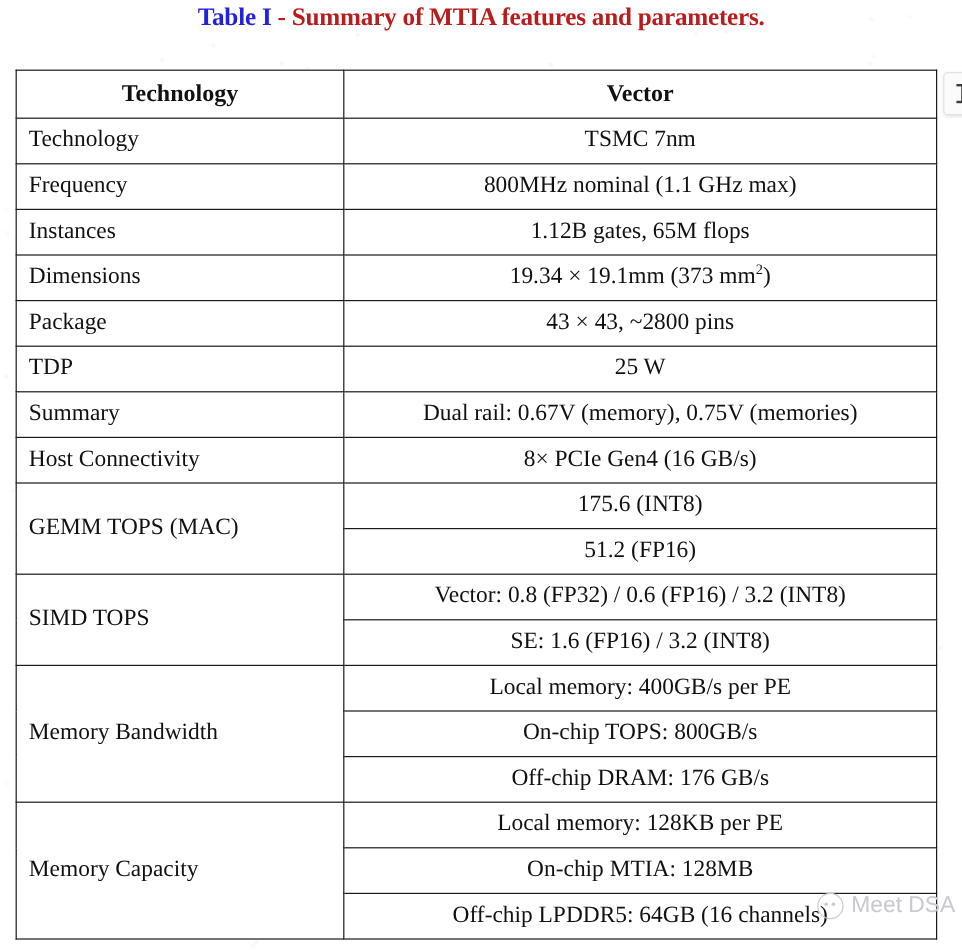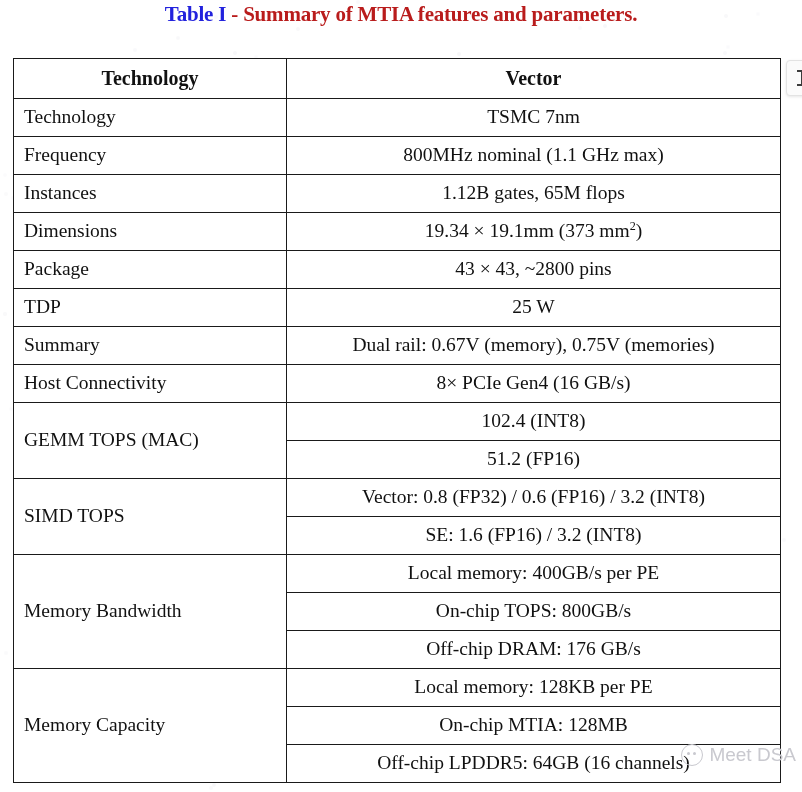--- a/index.html
+++ b/index.html
@@ -409,21 +409,21 @@
           <tr>
             <td class="param">Summary</td>
             <td class="value">Dual rail: 0.67V (memory), 0.75V (memories)</td>
           </tr>
           <tr>
             <td class="param">Host Connectivity</td>
             <td class="value">8× PCIe Gen4 (16 GB/s)</td>
           </tr>
           <tr>
             <td class="param param-merged" rowspan="2">GEMM TOPS (MAC)</td>
-            <td class="value">102.4 (INT8)</td>
+            <td class="value">175.6 (INT8)</td>
           </tr>
           <tr>
             <td class="value">51.2 (FP16)</td>
           </tr>
           <tr>
             <td class="param param-merged" rowspan="2">SIMD TOPS</td>
             <td class="value">Vector: 0.8 (FP32) / 0.6 (FP16) / 3.2 (INT8)</td>
           </tr>
           <tr>
             <td class="value">SE: 1.6 (FP16) / 3.2 (INT8)</td>

